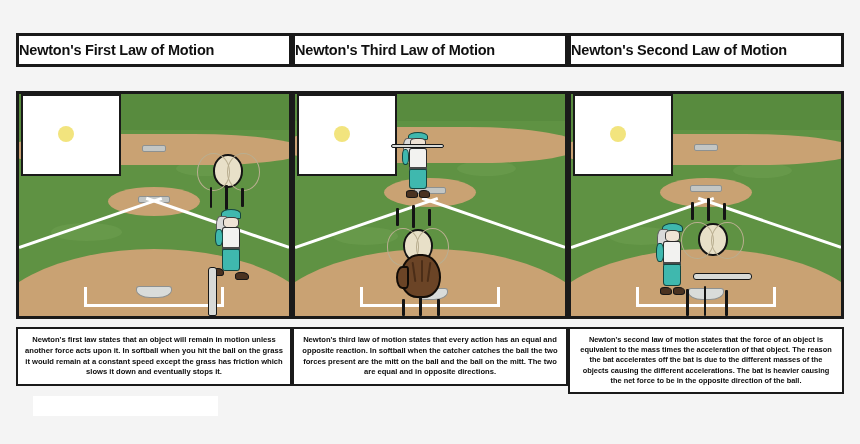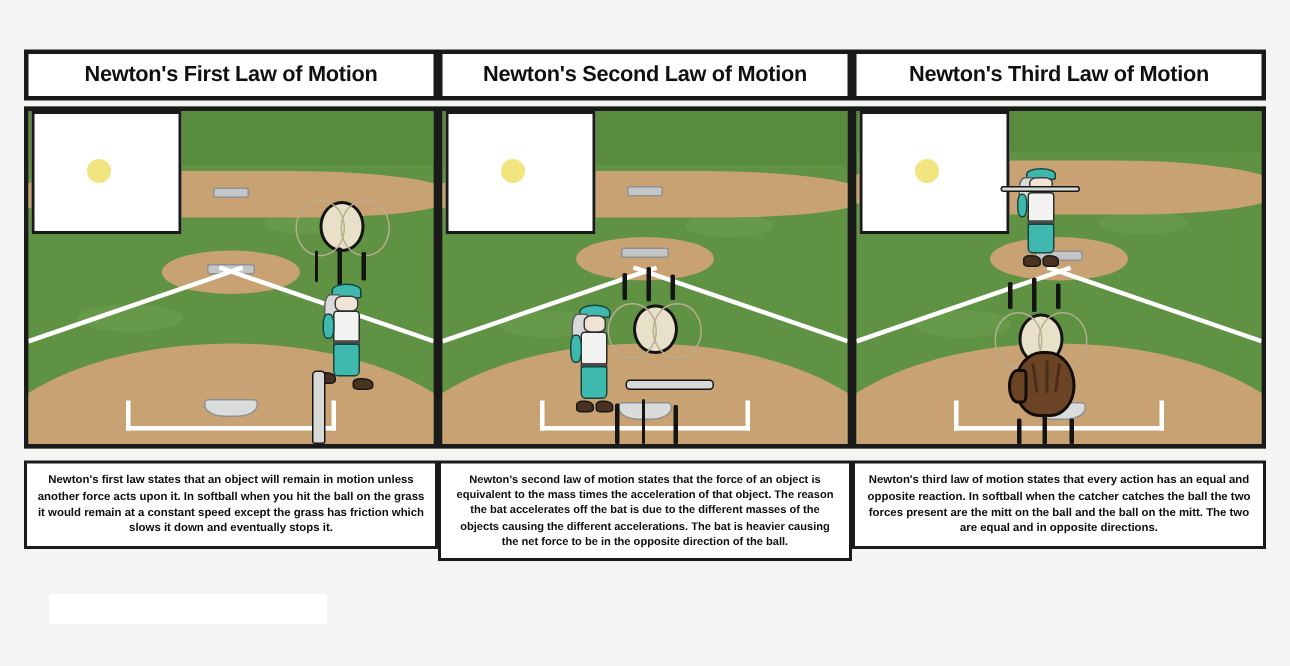--- a/index.html
+++ b/index.html
@@ -25,22 +25,21 @@
   }
 
   
   .title-box {
     width:100%;
     height:34px;
     background:#ffffff;
     border:3px solid #191919;
     display:flex;
     align-items:center;
-    justify-content:center;
-    margin-bottom:4px;
+    margin-bottom:24px;
   }
   .title-text {
     font-size:14.5px;
     font-weight:bold;
     color:#101010;
     letter-spacing:-0.2px;
     white-space:nowrap;
   }
 
   
@@ -332,20 +331,84 @@
 
         <div class="bat-h" style="left:70%; bottom:0%; width:3.4%; height:22%; border-radius:3px 3px 2px 2px;"></div>
       </div>
     </div>
 
     <div class="caption-box">
       <p class="caption-text">Newton's first law states that an object will remain in motion unless another force acts upon it. In softball when you hit the ball on the grass it would remain at a constant speed except the grass has friction which slows it down and eventually stops it.</p>
     </div>
   </div>
 
+  <div class="panel panel-3">
+    <div class="title-box">
+      <span class="title-text">Newton's Third Law of Motion</span>
+    </div>
+
+    <div class="scene">
+      <div class="field">
+        <div class="outfield-grass"></div>
+        <div class="grass-band-dark" style="top:0; height:12%;"></div>
+        <div class="grass-patch" style="left:60%; top:30%; width:22%; height:7%;"></div>
+        <div class="grass-patch" style="left:14%; top:60%; width:24%; height:8%;"></div>
+        <div class="outfield-dirt" style="top:15%; height:16%;"></div>
+        <div class="mound" style="top:38%;"></div>
+        <div class="rubber" style="top:42%;"></div>
+        <div class="infield-dirt"></div>
+        <div class="foul-line" style="left:0; bottom:30%; width:56%; transform:rotate(-19deg);"></div>
+        <div class="foul-line" style="right:0; bottom:30%; width:56%; transform-origin:right center; transform:rotate(19deg);"></div>
+        <div class="batters-box" style="left:24%; bottom:4%; width:52%; height:9%;"></div>
+        <div class="home-plate" style="bottom:7%;"></div>
+
+        <div class="sky-box">
+          <div class="sun"></div>
+        </div>
+
+        <div class="player" style="left:39%; top:17%; width:13%; height:30%;">
+          <div class="p-cap"></div>
+          <div class="p-hair"></div>
+          <div class="p-head"></div>
+          <div class="p-torso"></div>
+          <div class="p-arm" style="left:4%; top:26%; width:22%; height:24%;"></div>
+          <div class="p-belt"></div>
+          <div class="p-legs"></div>
+          <div class="p-shoe" style="left:16%; top:88%; width:34%; height:11%;"></div>
+          <div class="p-shoe" style="left:52%; top:88%; width:34%; height:11%;"></div>
+          <div class="bat-h" style="left:-26%; top:19%; width:150%; height:5%;"></div>
+        </div>
+
+        <div class="motion-lines" style="left:37%; top:50%; width:14%; height:12%;">
+          <span style="left:4%;  top:12%; height:68%;"></span>
+          <span style="left:46%; top:0;   height:86%;"></span>
+          <span style="left:88%; top:14%; height:64%;"></span>
+        </div>
+        <div class="ball" style="left:40%; top:61%; width:11%; height:0; padding-bottom:11%;"></div>
+
+        <div class="mitt" style="left:39%; bottom:8%; width:15%; height:20%;">
+          <div class="mitt-thumb"></div>
+          <div class="mitt-web" style="left:30%; top:14%; height:50%; transform:rotate(-8deg);"></div>
+          <div class="mitt-web" style="left:50%; top:10%; height:55%;"></div>
+          <div class="mitt-web" style="left:70%; top:14%; height:50%; transform:rotate(8deg);"></div>
+        </div>
+
+        <div class="motion-lines" style="left:39%; bottom:0%; width:16%; height:9%;">
+          <span style="left:4%;  bottom:0; height:86%;"></span>
+          <span style="left:44%; bottom:0; height:94%;"></span>
+          <span style="left:86%; bottom:0; height:86%;"></span>
+        </div>
+      </div>
+    </div>
+
+    <div class="caption-box">
+      <p class="caption-text">Newton's third law of motion states that every action has an equal and opposite reaction. In softball when the catcher catches the ball the two forces present are the mitt on the ball and the ball on the mitt. The two are equal and in opposite directions.</p>
+    </div>
+  </div>
+
   <div class="panel panel-2">
     <div class="title-box">
       <span class="title-text">Newton's Second Law of Motion</span>
     </div>
 
     <div class="scene">
       <div class="field">
         <div class="outfield-grass"></div>
         <div class="grass-band-dark" style="top:0; height:16%;"></div>
         <div class="grass-patch" style="left:60%; top:31%; width:22%; height:7%;"></div>
@@ -391,79 +454,15 @@
           <span style="left:84%; bottom:0; height:84%;"></span>
         </div>
       </div>
     </div>
 
     <div class="caption-box">
       <p class="caption-text">Newton's second law of motion states that the force of an object is equivalent to the mass times the acceleration of that object. The reason the bat accelerates off the bat is due to the different masses of the objects causing the different accelerations. The bat is heavier causing the net force to be in the opposite direction of the ball.</p>
     </div>
   </div>
 
-  <div class="panel panel-3">
-    <div class="title-box">
-      <span class="title-text">Newton's Third Law of Motion</span>
-    </div>
-
-    <div class="scene">
-      <div class="field">
-        <div class="outfield-grass"></div>
-        <div class="grass-band-dark" style="top:0; height:12%;"></div>
-        <div class="grass-patch" style="left:60%; top:30%; width:22%; height:7%;"></div>
-        <div class="grass-patch" style="left:14%; top:60%; width:24%; height:8%;"></div>
-        <div class="outfield-dirt" style="top:15%; height:16%;"></div>
-        <div class="mound" style="top:38%;"></div>
-        <div class="rubber" style="top:42%;"></div>
-        <div class="infield-dirt"></div>
-        <div class="foul-line" style="left:0; bottom:30%; width:56%; transform:rotate(-19deg);"></div>
-        <div class="foul-line" style="right:0; bottom:30%; width:56%; transform-origin:right center; transform:rotate(19deg);"></div>
-        <div class="batters-box" style="left:24%; bottom:4%; width:52%; height:9%;"></div>
-        <div class="home-plate" style="bottom:7%;"></div>
-
-        <div class="sky-box">
-          <div class="sun"></div>
-        </div>
-
-        <div class="player" style="left:39%; top:17%; width:13%; height:30%;">
-          <div class="p-cap"></div>
-          <div class="p-hair"></div>
-          <div class="p-head"></div>
-          <div class="p-torso"></div>
-          <div class="p-arm" style="left:4%; top:26%; width:22%; height:24%;"></div>
-          <div class="p-belt"></div>
-          <div class="p-legs"></div>
-          <div class="p-shoe" style="left:16%; top:88%; width:34%; height:11%;"></div>
-          <div class="p-shoe" style="left:52%; top:88%; width:34%; height:11%;"></div>
-          <div class="bat-h" style="left:-26%; top:19%; width:150%; height:5%;"></div>
-        </div>
-
-        <div class="motion-lines" style="left:37%; top:50%; width:14%; height:12%;">
-          <span style="left:4%;  top:12%; height:68%;"></span>
-          <span style="left:46%; top:0;   height:86%;"></span>
-          <span style="left:88%; top:14%; height:64%;"></span>
-        </div>
-        <div class="ball" style="left:40%; top:61%; width:11%; height:0; padding-bottom:11%;"></div>
-
-        <div class="mitt" style="left:39%; bottom:8%; width:15%; height:20%;">
-          <div class="mitt-thumb"></div>
-          <div class="mitt-web" style="left:30%; top:14%; height:50%; transform:rotate(-8deg);"></div>
-          <div class="mitt-web" style="left:50%; top:10%; height:55%;"></div>
-          <div class="mitt-web" style="left:70%; top:14%; height:50%; transform:rotate(8deg);"></div>
-        </div>
-
-        <div class="motion-lines" style="left:39%; bottom:0%; width:16%; height:9%;">
-          <span style="left:4%;  bottom:0; height:86%;"></span>
-          <span style="left:44%; bottom:0; height:94%;"></span>
-          <span style="left:86%; bottom:0; height:86%;"></span>
-        </div>
-      </div>
-    </div>
-
-    <div class="caption-box">
-      <p class="caption-text">Newton's third law of motion states that every action has an equal and opposite reaction. In softball when the catcher catches the ball the two forces present are the mitt on the ball and the ball on the mitt. The two are equal and in opposite directions.</p>
-    </div>
-  </div>
-
 </div>
 
 <div class="white-artifact"></div>
 
 </body></html>

